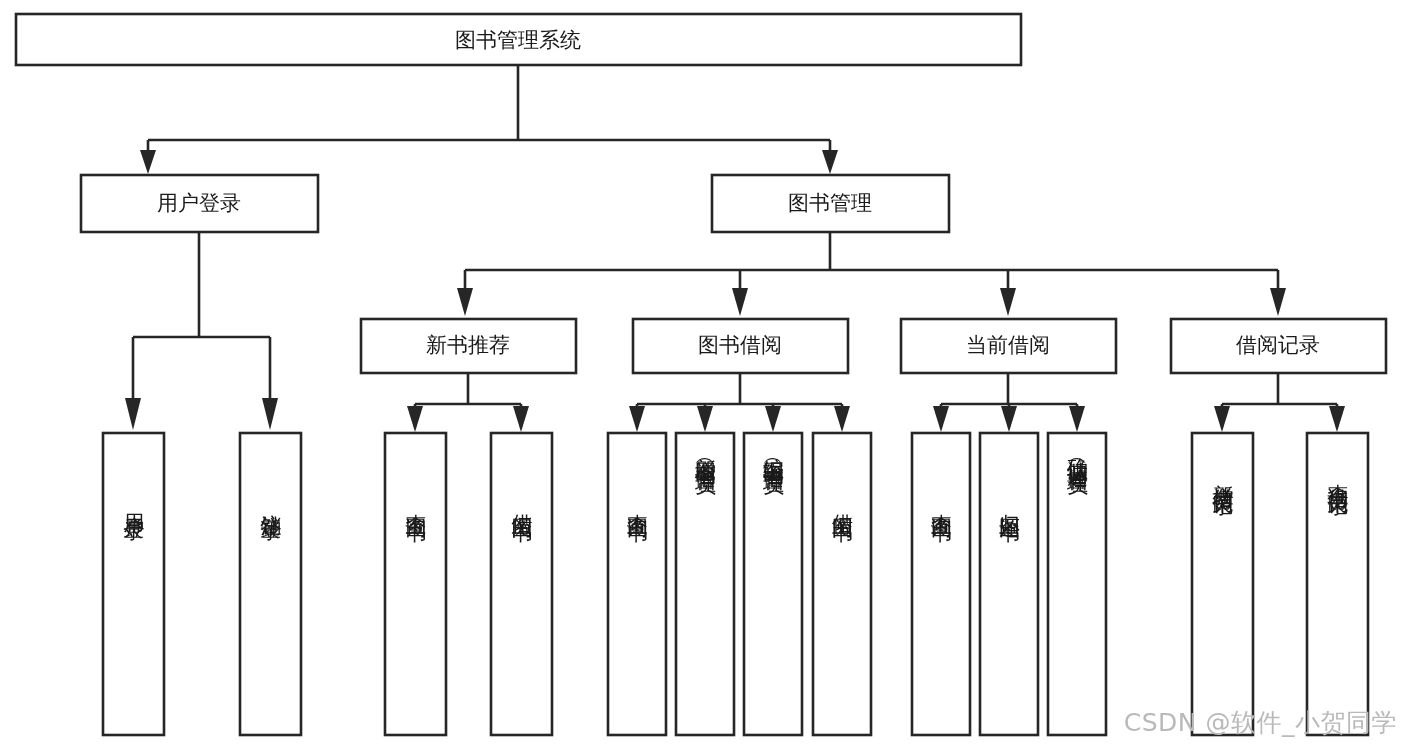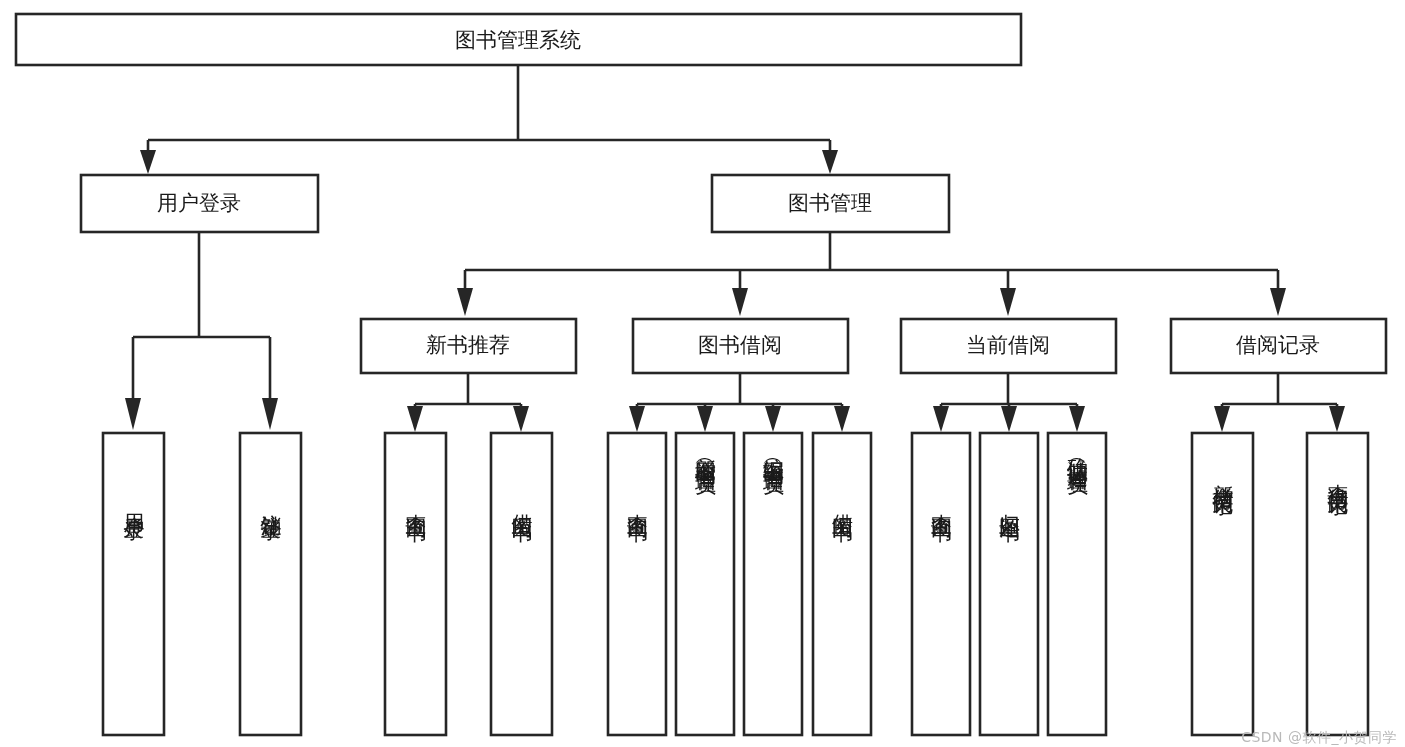--- a/index.html
+++ b/index.html
@@ -59,23 +59,23 @@
     font-family: "DejaVu Sans", "Liberation Sans", sans-serif;
     font-size: 21px;
     line-height: 1.18;
     color: #1a1a1a;
     letter-spacing: 2.5px;
     white-space: nowrap;
   }
   .watermark {
     position: absolute;
     right: 8px;
-    bottom: 0;
-    font-family: "DejaVu Sans", "Liberation Sans", sans-serif;
-    font-size: 14px;
+    bottom: 8px;
+    font-family: "DejaVu Sans", "Liberation Sans", sans-serif;
+    font-size: 25px;
     color: #b9b9b9;
     letter-spacing: 0.5px;
     white-space: nowrap;
   }
 </style>
 </head>
 <body>
 
 <div id="diagram-root">
 

